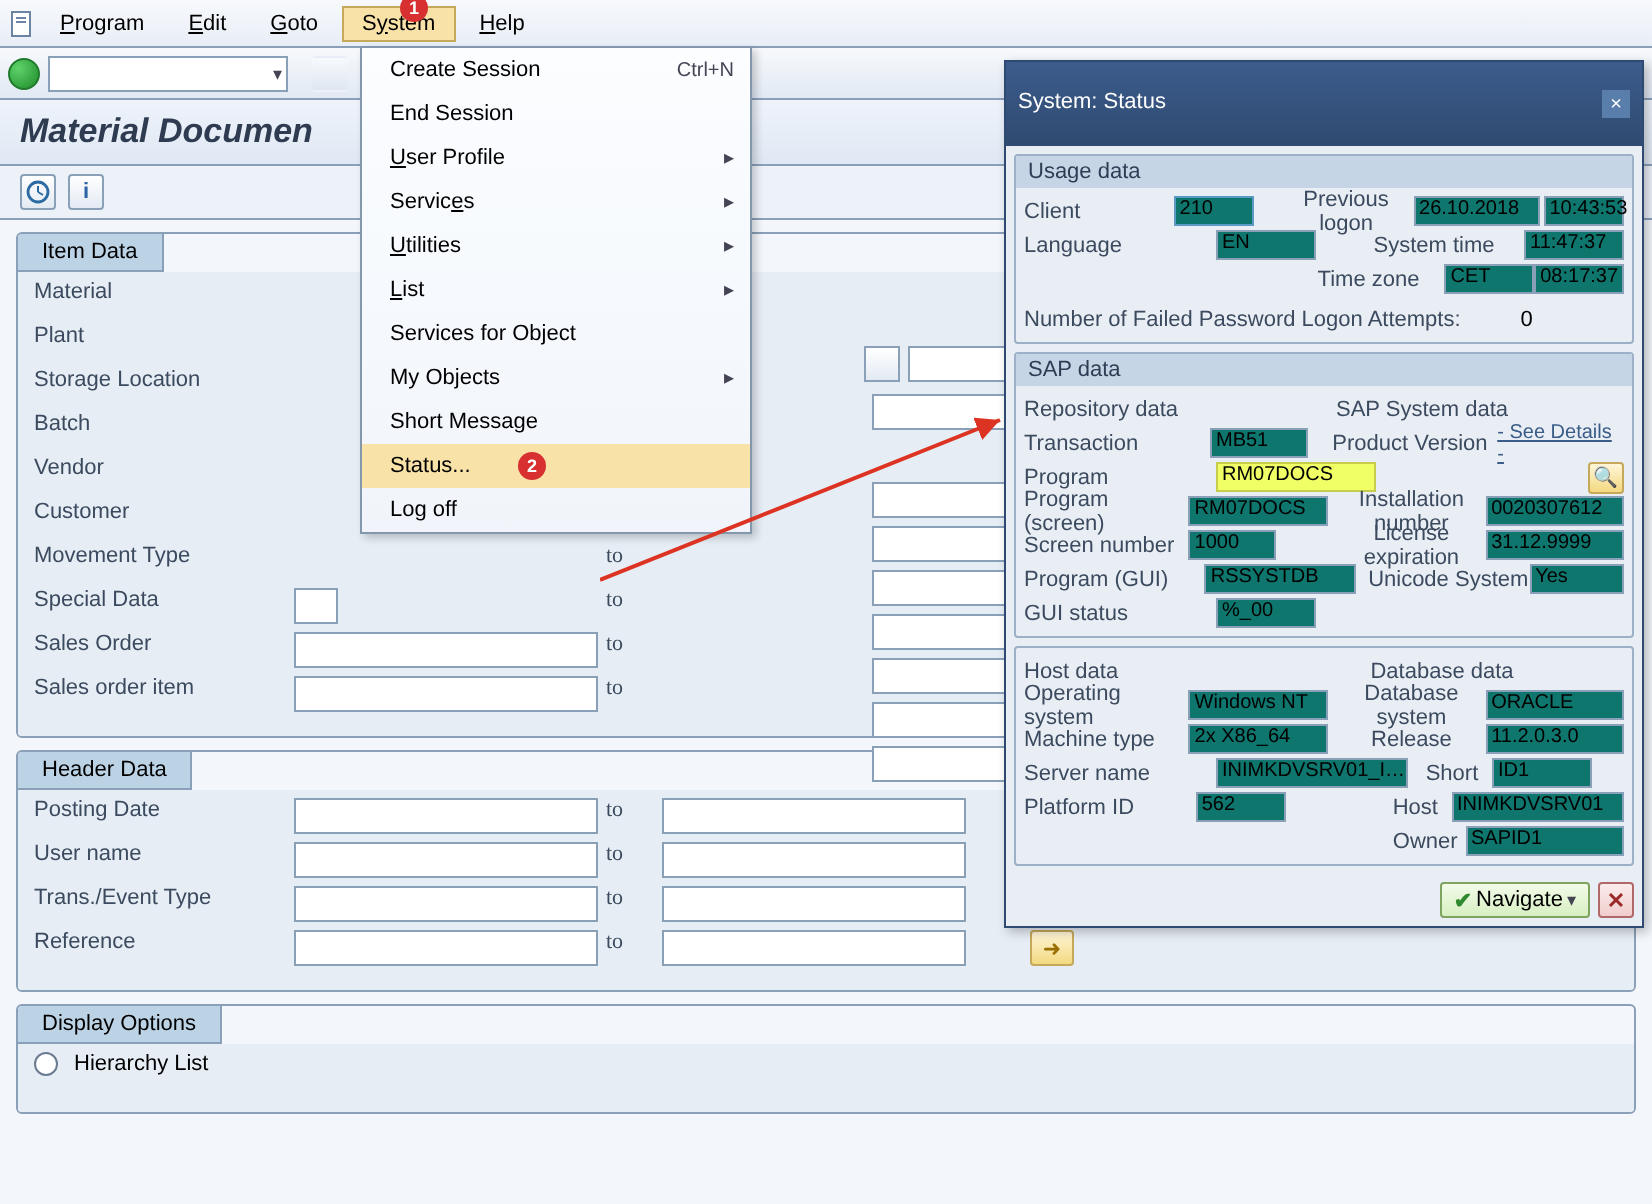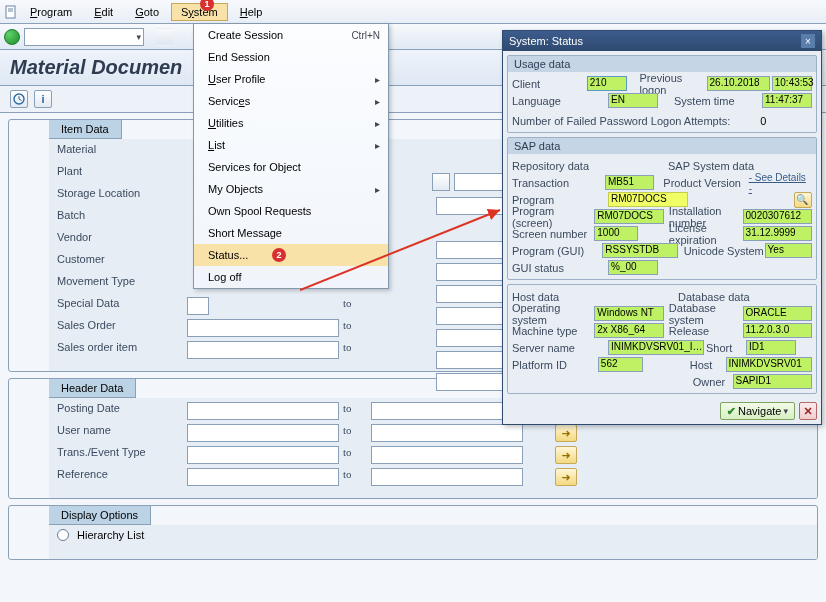--- a/index.html
+++ b/index.html
@@ -23,51 +23,51 @@
   .menubar .menuitem.open { background:var(--sap-gold); border:1px solid #c6a85a; padding:2px 9px; position:relative;}
   .badge { position:absolute; width:14px; height:14px; background:#d83030; color:#fff; border-radius:7px; font-size:9px; font-weight:bold; display:flex; align-items:center; justify-content:center; top:-7px; }
   
   .toolbar { display:flex; align-items:center; height:26px; background:linear-gradient(#f7f9fc,#e1e9f3); border-bottom:1px solid var(--sap-border); padding:0 4px; gap:4px;}
   .tb-ok { width:16px; height:16px; border-radius:8px; background:radial-gradient(circle at 30% 30%,#5ed36a,#1f8b2b); border:1px solid #1f7a2b;}
   .combo { width:120px; height:18px; border:1px solid var(--sap-border); background:#fff; display:flex; align-items:center; justify-content:flex-end; padding-right:2px;}
   .combo .chev { font-size:9px; color:#445; }
   .tb-icon { width:18px; height:18px; border:1px solid transparent; display:inline-block; background:linear-gradient(#fff,#d8e1ee); border-radius:2px; }
   .tb-icon.disabled{ opacity:.4;}
   
-  .titlestrip{ background:linear-gradient(#eef3fb,#dfe8f3); padding:6px 10px; font-size:20px; font-weight:bold; font-style:italic; color:#2e3b50; border-bottom:1px solid var(--sap-border);}
+  .titlestrip{ background:linear-gradient(#eef3fb,#dfe8f3); padding:6px 10px; font-size:17px; font-weight:bold; font-style:italic; color:#2e3b50; border-bottom:1px solid var(--sap-border);}
   .mini-t{ padding:4px 10px; display:flex; gap:6px; border-bottom:1px solid var(--sap-border); background:#edf2f9;}
   .mini-t .mini-btn{ width:18px; height:18px; display:flex; align-items:center; justify-content:center; border:1px solid var(--sap-border); background:linear-gradient(#fff,#e3eaf3); border-radius:2px;}
   
-  .section{ margin:6px 8px 0 8px; border:1px solid var(--sap-border); border-radius:3px; overflow:hidden;padding-left:40px;}
+  .section{ margin:6px 8px 0 8px; border:1px solid var(--sap-border); border-radius:3px; overflow:hidden;}
   .section .tab{ display:inline-block; padding:3px 12px; background:var(--sap-tab); border-right:1px solid var(--sap-border); border-bottom:1px solid var(--sap-border);}
   .section .body{ padding:4px 8px 8px 8px; background:#e6edf5;}
   .row{ display:flex; align-items:flex-start; height:22px; gap:4px;}
   .row .lbl{ width:126px; color:#3b4a5e;}
   .row .lbl2{ width:24px; color:#3b4a5e;font-family:Liberation Serif, serif;}
   .inp{ height:18px; border:1px solid var(--sap-border); background:#fff; padding:0 2px;}
   .w152{width:152px;} .w28{width:22px;} .w120{width:120px;}
   .sq{ width:18px; height:18px; border:1px solid var(--sap-border); background:linear-gradient(#fff,#e3eaf3); display:inline-block;}
   .arrow-btn{ width:22px; height:18px; border:1px solid #c6a85a; background:linear-gradient(#fff6d8,#f3d980); border-radius:2px; display:flex; align-items:center; justify-content:center; color:#9a6e00;}
   .radio{ width:12px; height:12px; border:1px solid #6b7c91; border-radius:6px; background:#fff; margin-right:4px; display:inline-block; vertical-align:middle;}
   
   .dropdown{ position:absolute; width:196px; background:linear-gradient(#fbfdff,#f1f5fb); border:1px solid #8397ad; box-shadow:2px 2px 4px rgba(0,0,0,.2); z-index:20;}
   .dropdown .di{ display:flex; align-items:center; height:22px; padding:0 8px 0 14px; cursor:default; position:relative;}
   .dropdown .di .sub{ margin-left:auto; font-size:10px; color:#445;}
   .dropdown .di.hi{ background:var(--sap-gold); }
   
   .statuswin{ position:absolute; right:4px; top:30px; width:320px; border:1px solid #2f4a70; background:#e9eef5; box-shadow:2px 2px 5px rgba(0,0,0,.25); z-index:15;}
-  .statuswin .titlebar{ background:linear-gradient(#3c5c8c,#2f4a70); color:#fff; padding:3px 6px; display:flex; align-items:center; }
+  .statuswin .titlebar{ background:linear-gradient(#3c5c8c,#2f4a70); color:#fff; padding:14px 6px; display:flex; }
   .titlebar .close{ margin-left:auto; width:14px; height:14px; display:flex; align-items:center; justify-content:center; background:#5a7eab; color:#fff; font-size:10px;}
   .statuswin .grp{ border:1px solid #9cb0c7; margin:4px; border-radius:2px;}
   .grp .ghead{ background:#c6d5e6; padding:2px 6px; font-weight:normal; color:#2d3d54;}
   .grp .gbody{ padding:3px 4px;}
   .grow{ display:flex; align-items:center; height:17px; }
   .glabel{ width:96px; color:#3b4a5e;}
-  .glabel2{ width:86px; color:#3b4a5e;}
-  .gval{ height:15px; border:1px solid var(--sap-border); background:#bef264; padding:0 2px; font-size:10px; min-width:30px;}
+  .glabel2{ width:86px; color:#3b4a5e;text-align:center;}
+  .gval{ height:15px; border:1px solid var(--sap-border); background:#0f766e; padding:0 2px; font-size:10px; min-width:30px;}
   .gval.small{ width:50px;} .gval.med{width:80px;} .gval.big{width:96px;}
   .gval.hl{ background:#f1ff66; border-color:#c6cd4b; }
   .see-details{ text-decoration:underline; color:#395c88; font-size:10px; padding:0 2px;}
   .glass-btn{ width:18px; height:16px; border:1px solid #c6a85a; background:linear-gradient(#fff6d8,#f3d980); border-radius:2px; display:inline-flex; align-items:center; justify-content:center; font-size:10px;}
   
   .navbar{ display:flex; justify-content:flex-end; padding:4px; gap:4px;}
   .nav-btn{ border:1px solid #7ea460; background:linear-gradient(#f2fbe8,#d7efc2); padding:1px 6px; border-radius:2px; display:inline-flex; align-items:center; gap:2px;}
   .nav-btn .tick{ color:#2f8a2f; font-weight:bold;}
   .x-btn{ border:1px solid #b06868; background:linear-gradient(#fbecec,#f1cdcd); width:18px; height:18px; border-radius:2px; display:inline-flex; align-items:center; justify-content:center; color:#9a2a2a; font-weight:bold;}
   
@@ -203,21 +203,21 @@
 <div class="section">
   <div class="tab">Display Options</div>
   <div class="body">
     <div class="row">
         <span class="radio"></span>
         <span>Hierarchy List</span>
       </div>
   </div>
 </div>
 
-<div class="dropdown" style="left:193px; top:23px;">
+<div class="dropdown" style="left:180px; top:23px;">
   <div class="di">
       <span>Create Session</span>
       <span class="sub">Ctrl+N</span>
     </div>
   <div class="di">
       <span>End Session</span>
     </div>
   <div class="di">
       <span><u>U</u>ser Profile</span>
       <span class="sub">▸</span>
@@ -233,23 +233,20 @@
   <div class="di">
       <span><u>L</u>ist</span>
       <span class="sub">▸</span>
     </div>
   <div class="di">
       <span>Services for Object</span>
     </div>
   <div class="di">
       <span>My Objects</span>
       <span class="sub">▸</span>
-    </div>
-  <div class="di">
-      <span>Own Spool Requests</span>
     </div>
   <div class="di">
       <span>Short Message</span>
     </div>
   <div class="di hi" style="position:relative;">
       <span>Status...</span>
     <span class="badge" style="left:78px; top:4px;">2</span>
   </div>
   <div class="di">
       <span>Log off</span>
@@ -291,20 +288,27 @@
         <span style="width:2px"></span>
         <span class="gval small">10:43:53</span>
       </div>
       <div class="grow">
         <span class="glabel">Language</span>
         <span class="gval small">EN</span>
         <span style="width:16px"></span>
         <span class="glabel2">System time</span>
         <span class="gval small" style="margin-left:auto">11:47:37</span>
       </div>
+      <div class="grow">
+        <span class="glabel"></span>
+          <span style="width:56px"></span>
+        <span class="glabel2">Time zone</span>
+        <span class="gval small">CET</span>
+        <span class="gval small" style="margin-left:auto">08:17:37</span>
+      </div>
       <div class="grow" style="margin-top:3px">
         <span style="color:#3b4a5e">Number of Failed Password Logon Attempts:</span>
         <span style="margin-left:30px">0</span>
       </div>
     </div>
   </div>
 
   <div class="grp">
     <div class="ghead">SAP data</div>
     <div class="gbody">

